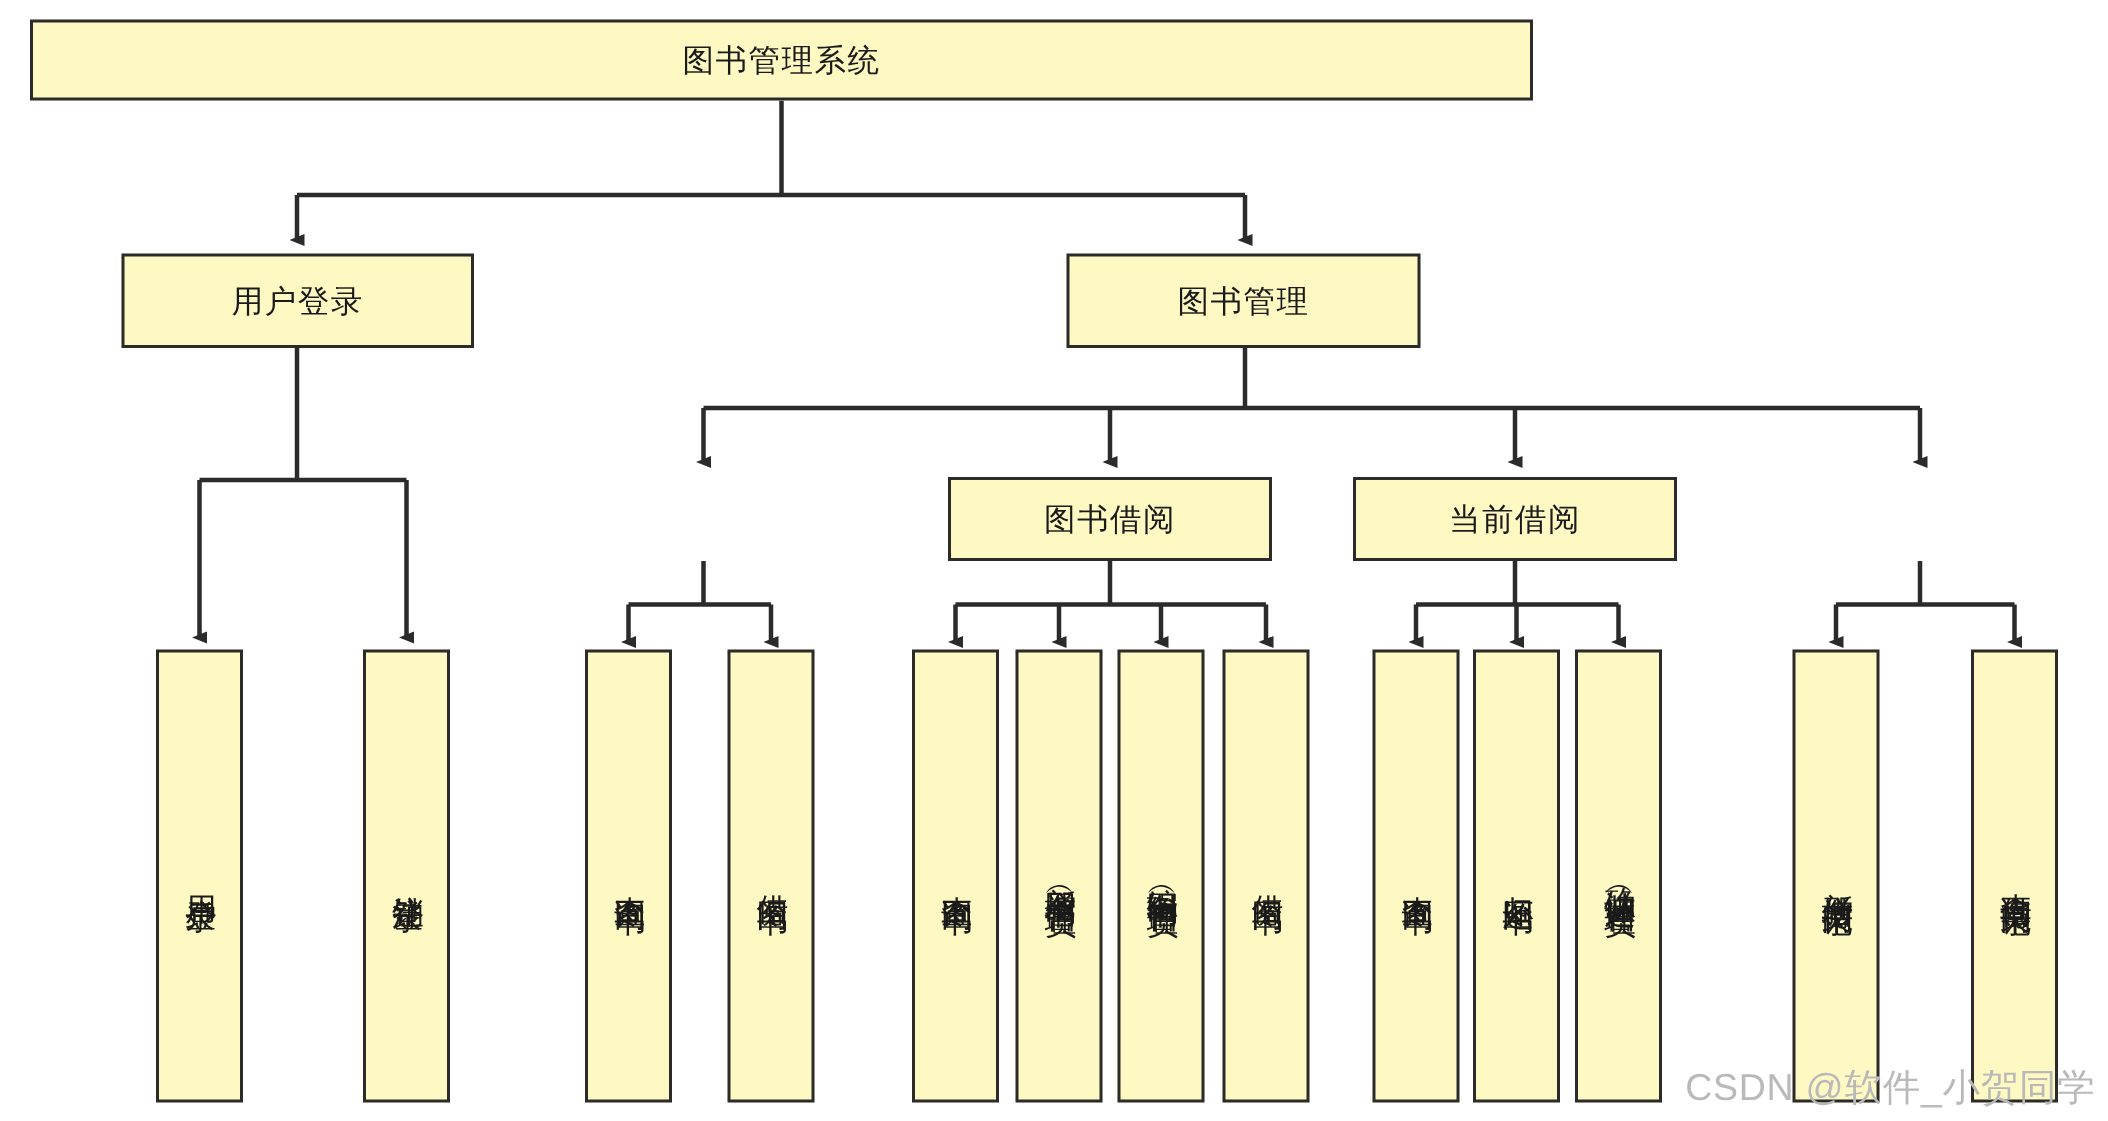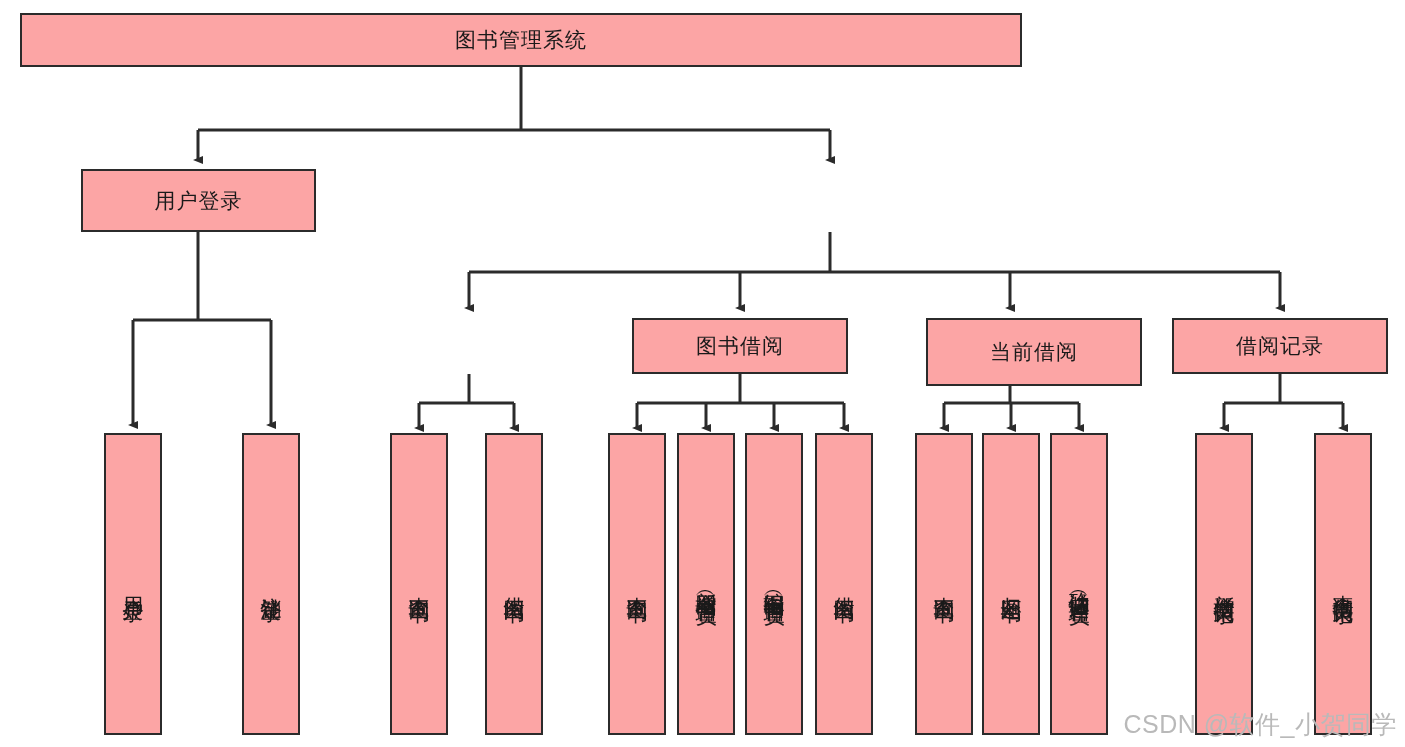--- a/index.html
+++ b/index.html
@@ -19,21 +19,21 @@
     position: absolute;
     left: 0;
     top: 0;
     width: 1405px;
     height: 747px;
   }
   .node {
     position: absolute;
     box-sizing: border-box;
     border: 2px solid #2b2b2b;
-    background: #fca5a5;
+    background: #fef9c3;
     display: flex;
     align-items: center;
     justify-content: center;
     color: #1a1a1a;
     z-index: 2;
   }
   .node.horiz {
     font-size: 21px;
     letter-spacing: 1px;
   }
@@ -116,29 +116,29 @@
     </g>
   </svg>
 
   <div class="node horiz" style="left:20px; top:13px; width:1002px; height:54px;">
     <span class="node-label">图书管理系统</span>
   </div>
 
   <div class="node horiz" style="left:81px; top:169px; width:235px; height:63px;">
     <span class="node-label">用户登录</span>
   </div>
+  <div class="node horiz" style="left:711px; top:169px; width:236px; height:63px;">
+    <span class="node-label">图书管理</span>
+  </div>
 
   <div class="node horiz" style="left:632px; top:318px; width:216px; height:56px;justify-content:center;">
     <span class="node-label">图书借阅</span>
   </div>
-  <div class="node horiz" style="left:902px; top:318px; width:216px; height:68px;margin-left:24px;">
+  <div class="node horiz" style="left:902px; top:318px; width:216px; height:56px;">
     <span class="node-label">当前借阅</span>
-  </div>
-  <div class="node horiz" style="left:1172px; top:318px; width:216px; height:56px;">
-    <span class="node-label">借阅记录</span>
   </div>
 
   <div class="node vert" style="left:104px; top:433px; width:58px; height:302px;">
     <span class="node-label">用户登录</span>
   </div>
   <div class="node vert" style="left:242px; top:433px; width:58px; height:302px;">
     <span class="node-label">注销登录</span>
   </div>
 
   <div class="node vert" style="left:390px; top:433px; width:58px; height:302px;">

